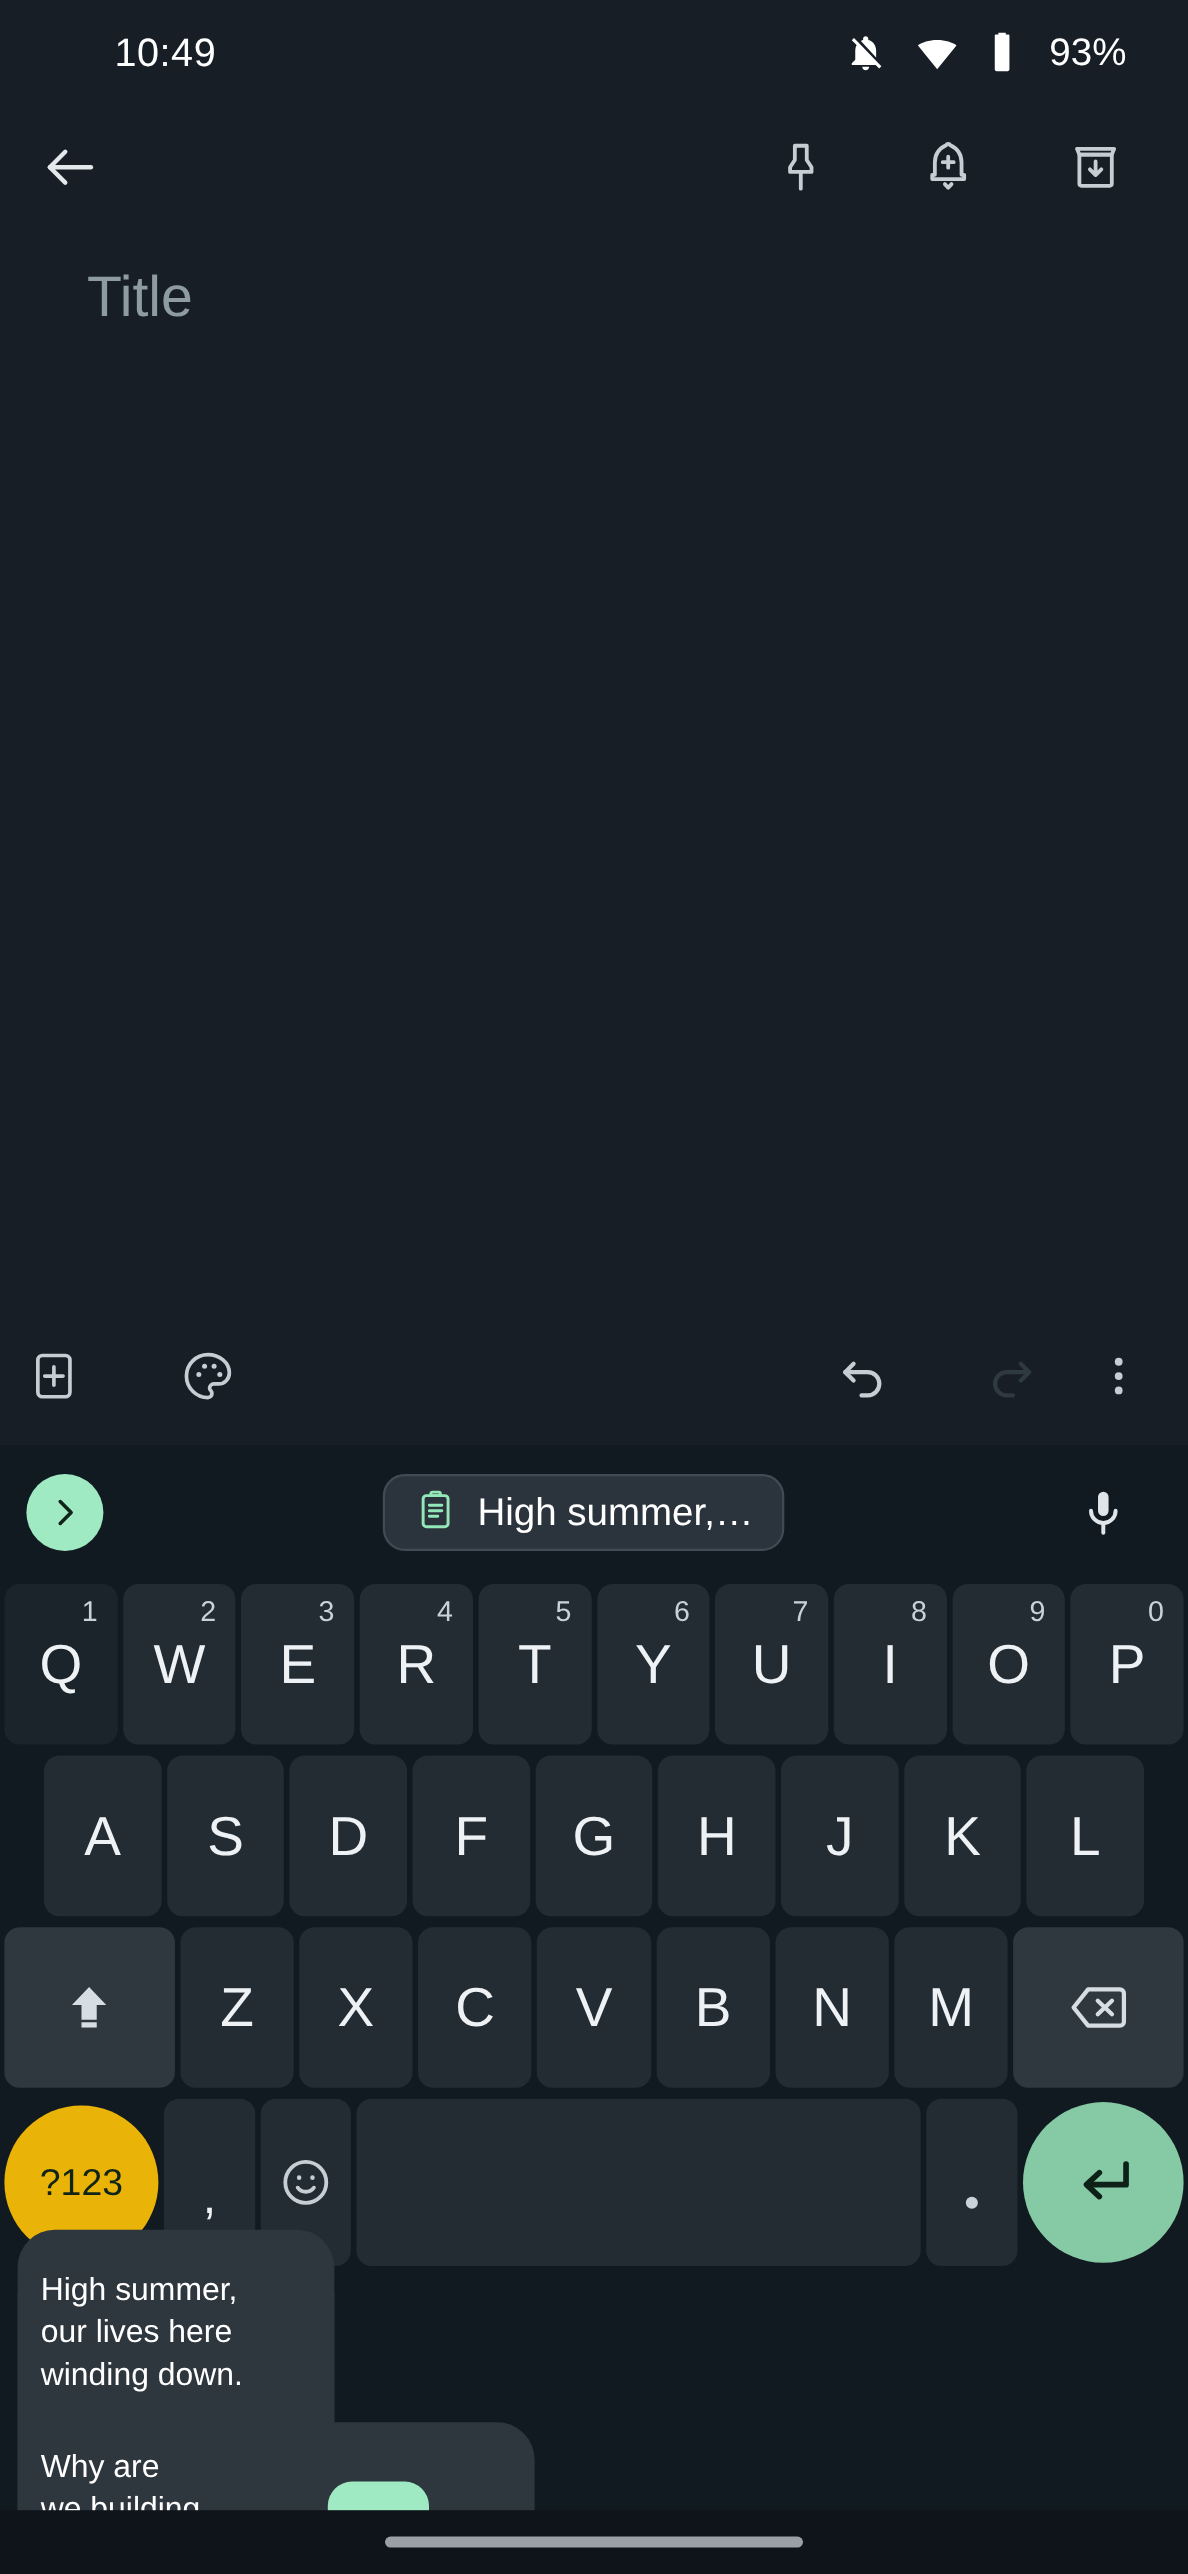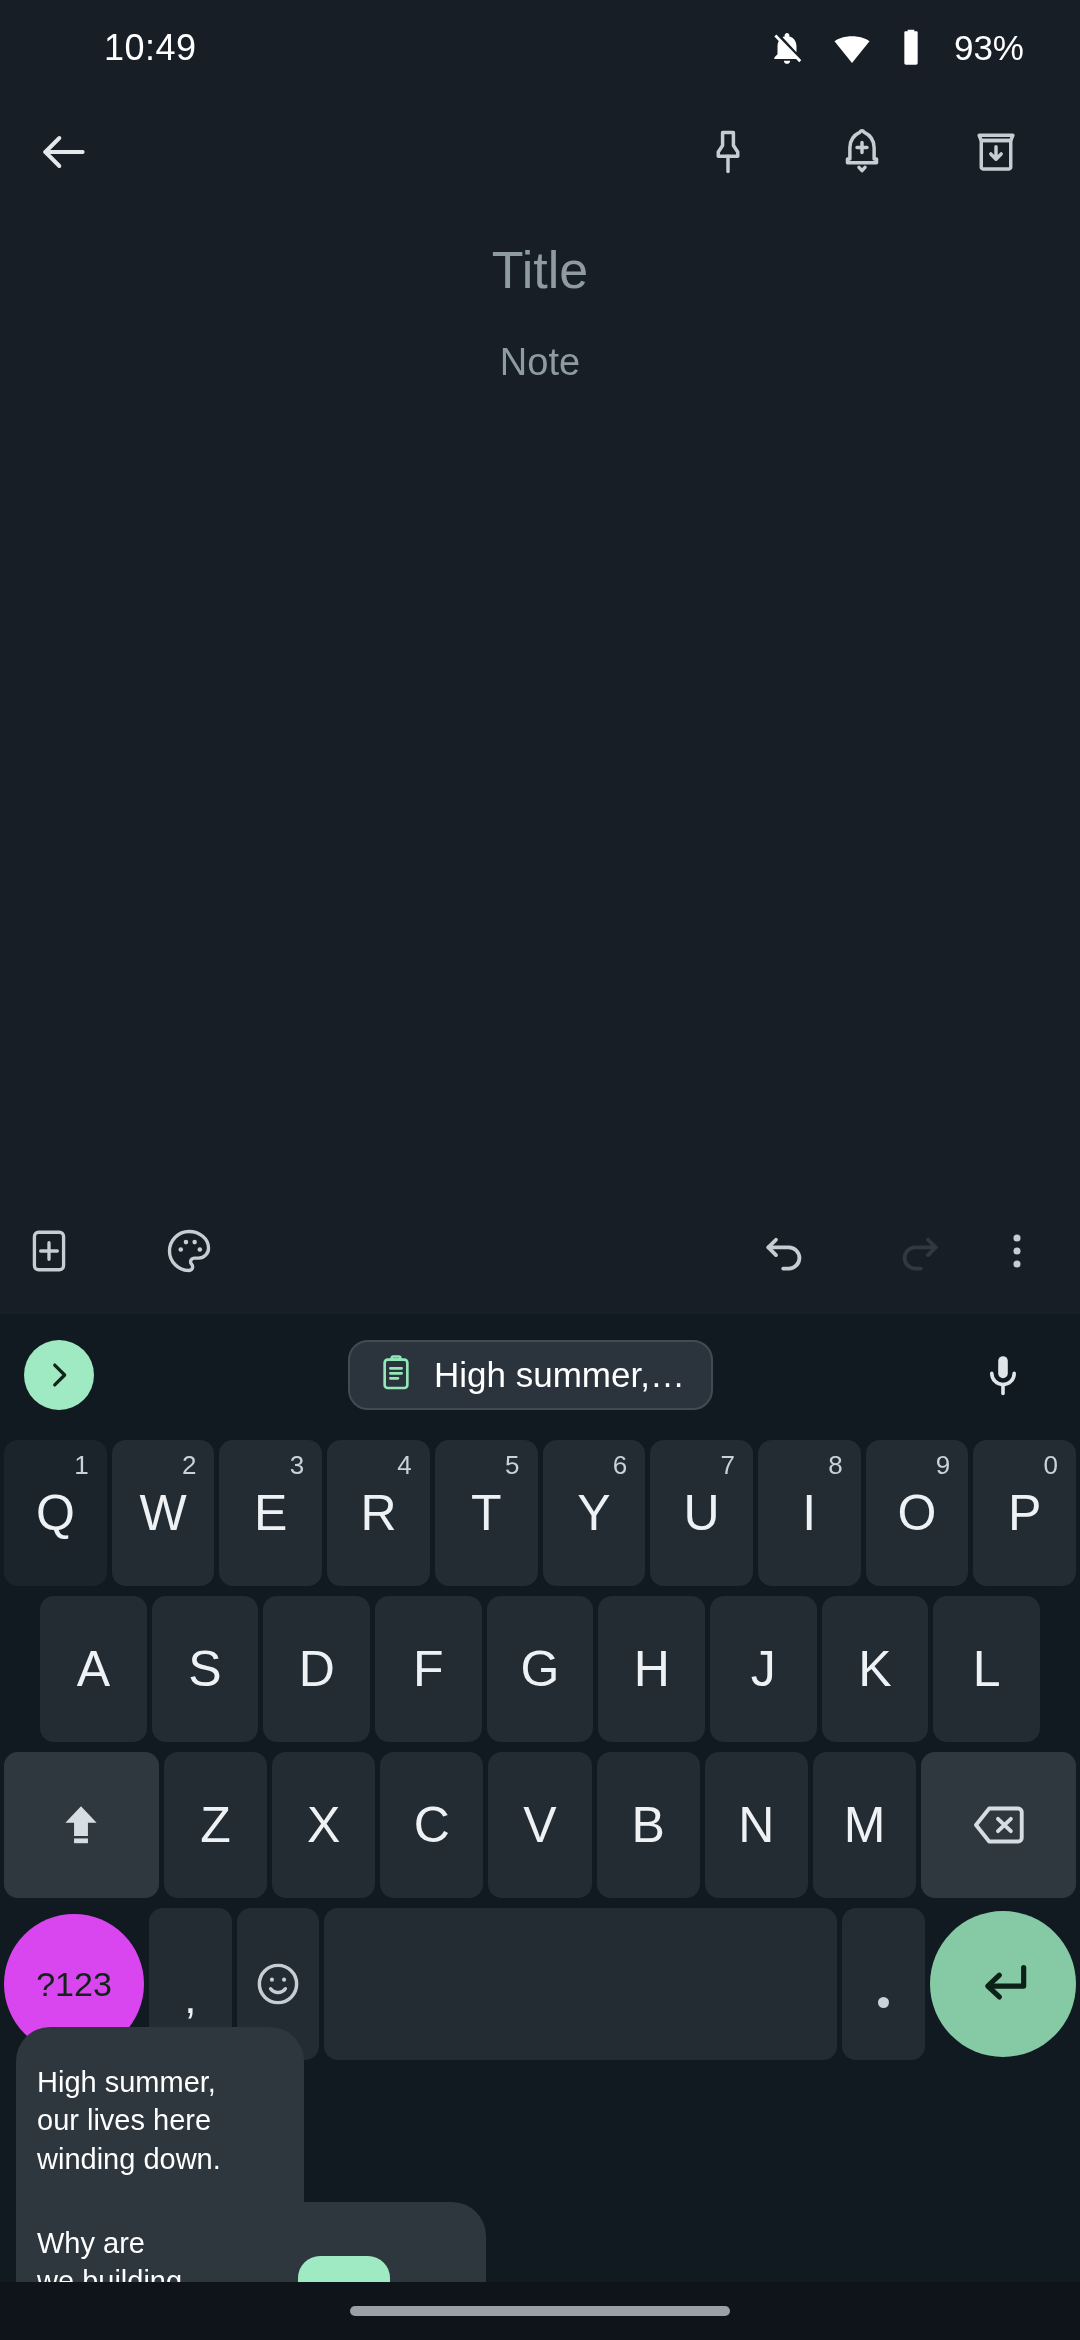--- a/index.html
+++ b/index.html
@@ -37,22 +37,21 @@
   }
   .appbar-icon {
     width:96px; height:96px; display:flex; align-items:center; justify-content:center;
   }
   #appbar-left { margin-left:16px; }
   #appbar-right { margin-left:auto; display:flex; margin-right:36px; gap:38px; }
 
   
   #note-area {
     position:absolute; top:212px; left:0; width:1080px; height:980px;
-    padding:0 46px;
-    text-align:center;
+    padding:0 79px;
   }
   #note-title {
     font-size:52px; color:#8e9ba1; margin-top:26px; line-height:1.25;
   }
   #note-body {
     font-size:38px; color:#8e9ba1; margin-top:33px; line-height:1.4;
   }
 
   
   #note-toolbar {
@@ -220,21 +219,20 @@
           <path d="M4.2 4.3h15.6l-1 2.4H5.2l-1-2.4z"></path>
           <path d="M5.2 6.7h13.6v12.3a.8.8 0 0 1-.8.8H6a.8.8 0 0 1-.8-.8V6.7z"></path>
           <path d="M12 9.6v5.6M9.6 12.9L12 15.3l2.4-2.4"></path>
         </svg>
       </div>
     </div>
   </div>
 
   <div id="note-area">
     <div id="note-title">Title</div>
-    <div id="note-body">Note</div>
   </div>
 
   <div id="note-toolbar">
     <div class="tool-btn" id="tool-add">
       <svg width="50" height="50" viewBox="0 0 24 24" fill="none" stroke="#c6ced4" stroke-width="1.6" stroke-linecap="round" stroke-linejoin="round">
         <rect x="5" y="3" width="14" height="18" rx="2"></rect>
         <path d="M12 8v8M8 12h8"></path>
       </svg>
     </div>
     <div class="tool-btn" style="margin-left:42px">
@@ -401,21 +399,21 @@
       <div class="key alt wide15">
         <svg width="62" height="62" viewBox="0 0 24 24" fill="none" stroke="#d6dee4" stroke-width="1.5" stroke-linecap="round" stroke-linejoin="round">
           <path d="M8.2 5.6h11.2a1.4 1.4 0 0 1 1.4 1.4v10a1.4 1.4 0 0 1-1.4 1.4H8.2L3.1 12l5.1-6.4z"></path>
           <path d="M11.6 9.6l5 4.8M16.6 9.6l-5 4.8"></path>
         </svg>
       </div>
     </div>
 
     <div class="key-row" id="row4">
       <div class="key-round-green">
-        <div class="green-circle" style="width:140px;height:140px;background:#d946ef;">
+        <div class="green-circle" style="width:140px;height:140px;background:#eab308;">
           <span style="font-size:34px;color:#10241a;">?123</span>
         </div>
       </div>
       <div class="key">
         <span style="font-size:44px;position:relative;top:14px;">,</span>
       </div>
       <div class="key">
         <svg width="52" height="52" viewBox="0 0 24 24" fill="none" stroke="#c6ced4" stroke-width="1.6">
           <circle cx="12" cy="12" r="8.6"></circle>
           <circle cx="9.2" cy="10" r="0.95" fill="#c6ced4" stroke="none"></circle>

